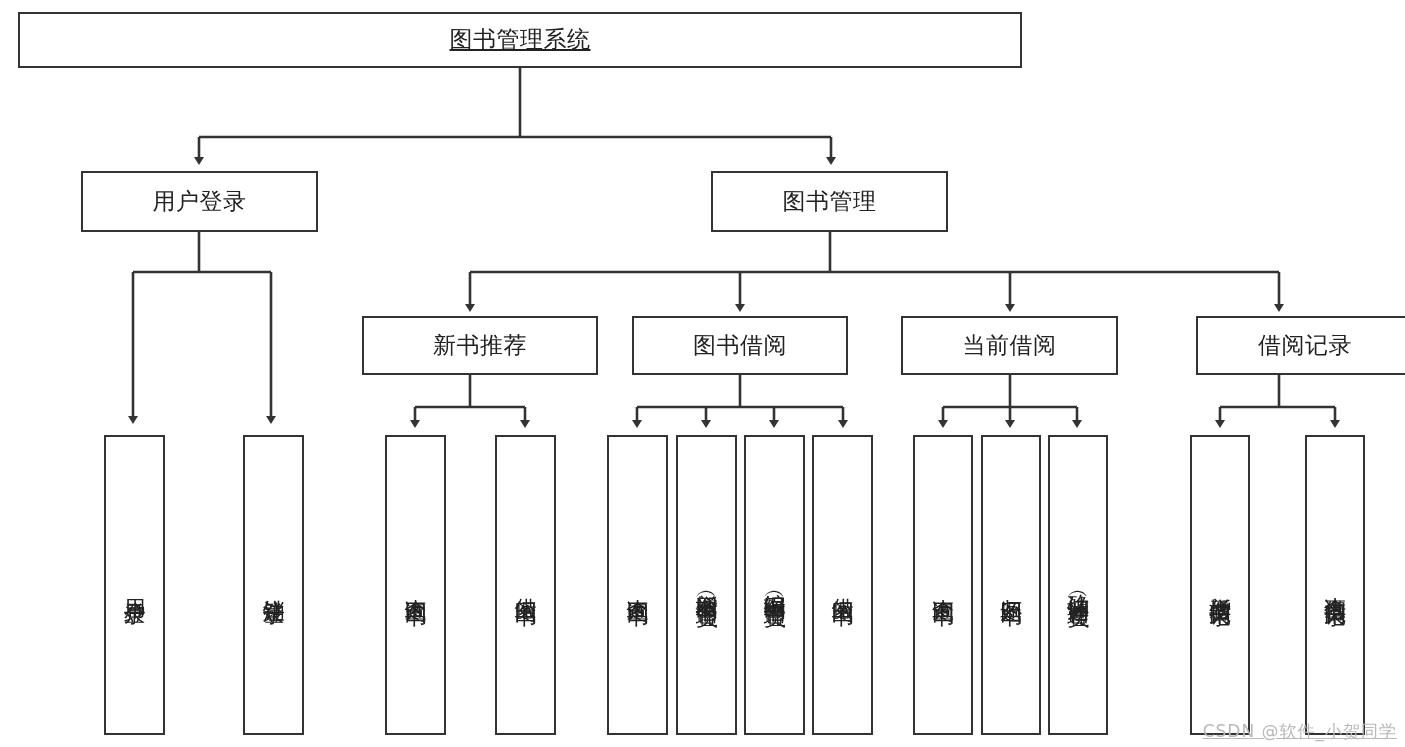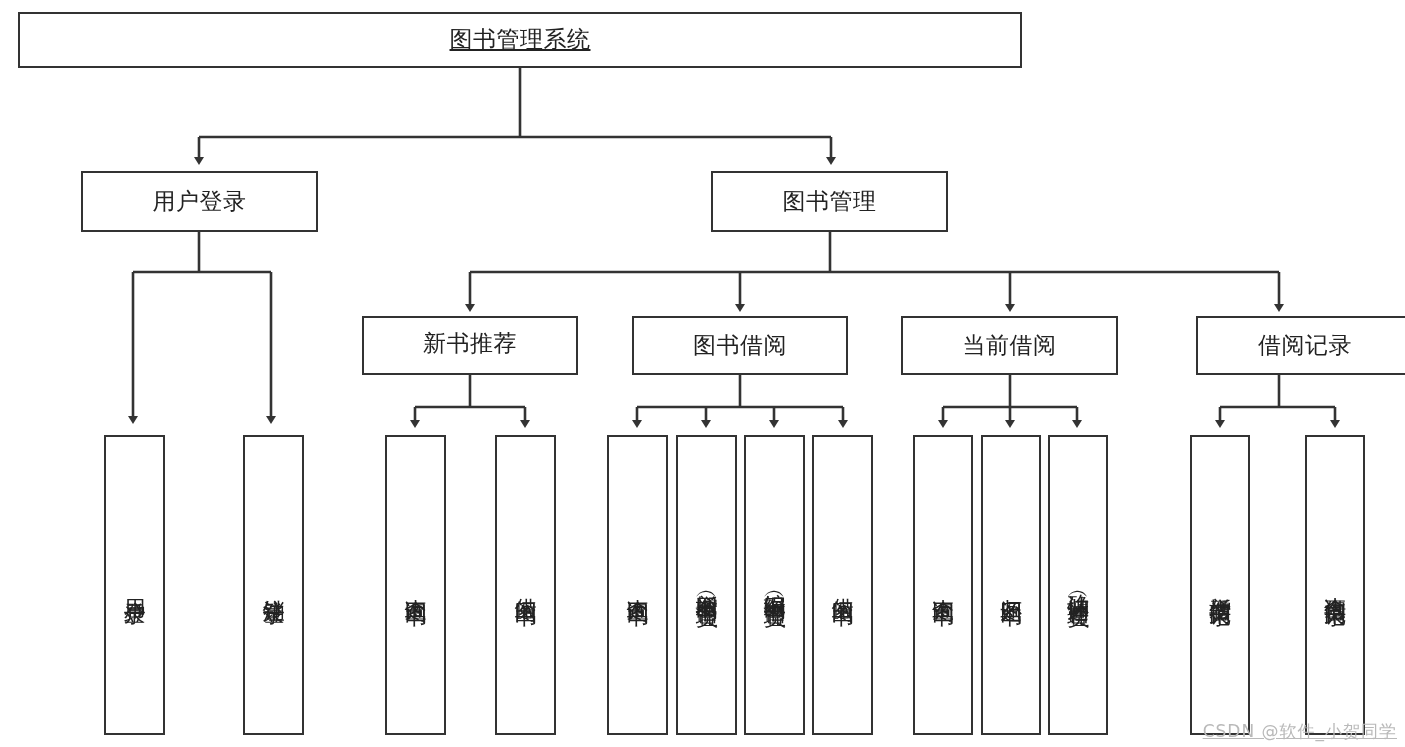--- a/index.html
+++ b/index.html
@@ -124,21 +124,21 @@
     <span>图书管理系统</span>
   </div>
 
   <div class="node horiz" style="left:81px; top:171px; width:237px; height:61px;">
     <span>用户登录</span>
   </div>
   <div class="node horiz" style="left:711px; top:171px; width:237px; height:61px;">
     <span>图书管理</span>
   </div>
 
-  <div class="node horiz" style="left:362px; top:316px; width:216px; height:59px;font-family:Liberation Mono, monospace;">
+  <div class="node horiz" style="left:362px; top:316px; width:236px; height:59px;">
     <span>新书推荐</span>
   </div>
   <div class="node horiz" style="left:901px; top:316px; width:217px; height:59px;">
     <span>当前借阅</span>
   </div>
   <div class="node horiz" style="left:632px; top:316px; width:216px; height:59px;">
     <span>图书借阅</span>
   </div>
   <div class="node horiz" style="left:1196px; top:316px; width:218px; height:59px;">
     <span>借阅记录</span>

